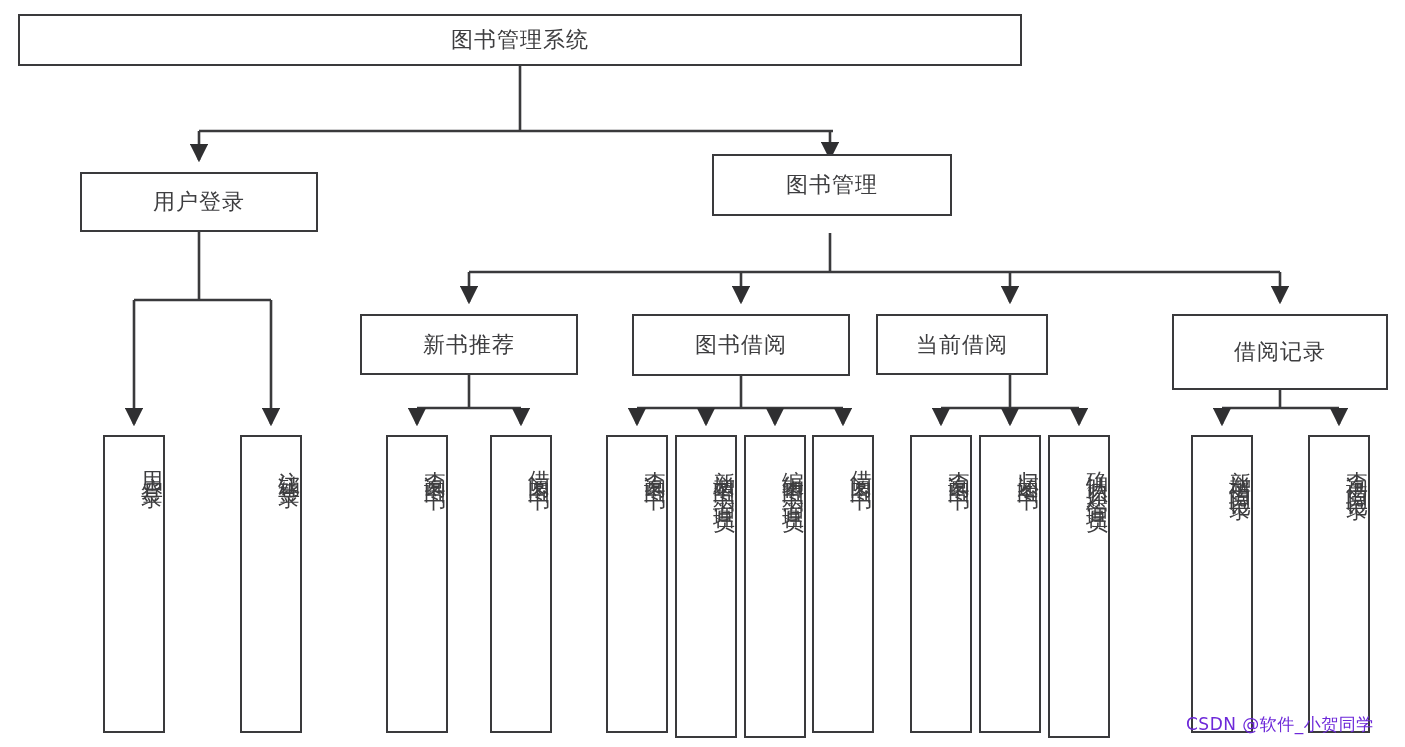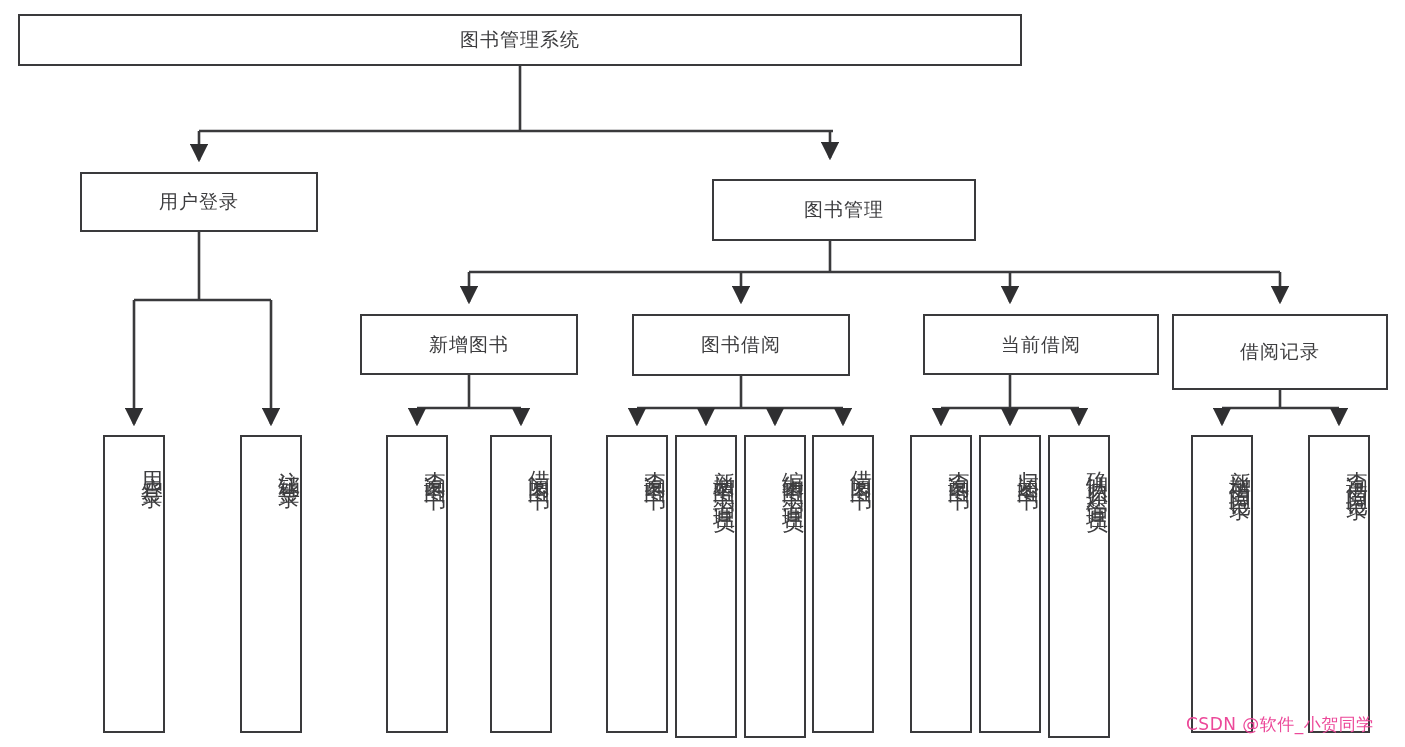--- a/index.html
+++ b/index.html
@@ -9,38 +9,38 @@
   .node{
     position:absolute;
     box-sizing:border-box;
     border:2px solid #3a3a3c;
     background:#ffffff;
     display:flex;
     align-items:center;
     justify-content:center;
     color:#3d3d3f;
   }
-  .node.h{font-size:19px;letter-spacing:1px;}
+  .node.h{font-size:22px;letter-spacing:1px;}
   .node.v{
     writing-mode:vertical-rl;
     text-orientation:upright;
     align-items:flex-start;
     justify-content:flex-start;
     padding-top:16px;
     font-size:22px;
     letter-spacing:6px;
     line-height:1;
   }
   .node.v span{display:block;writing-mode:vertical-rl;text-orientation:upright;}
   #watermark{
     position:absolute;
     left:1186px;
     top:713px;
     font-size:17px;
-    color:#ec4899;
+    color:#6d28d9;
     white-space:nowrap;
     letter-spacing:0.5px;
   }
 </style>
 </head>
 <body>
 
 <div id="stage">
 
   <svg id="wires" viewBox="0 0 1405 747" xmlns="http://www.w3.org/2000/svg">
@@ -93,31 +93,31 @@
     </g>
   </svg>
 
   <div class="node h" style="left:18px;top:14px;width:1004px;height:52px;">
     <span>图书管理系统</span>
   </div>
 
   <div class="node h" style="left:80px;top:172px;width:238px;height:60px;">
     <span>用户登录</span>
   </div>
-  <div class="node h" style="left:712px;top:179px;width:264px;height:62px;">
+  <div class="node h" style="left:712px;top:154px;width:240px;height:62px;">
     <span>图书管理</span>
   </div>
 
   <div class="node h" style="left:360px;top:314px;width:218px;height:61px;">
-    <span>新增图书</span>
+    <span>新书推荐</span>
   </div>
   <div class="node h" style="left:632px;top:314px;width:218px;height:62px;">
     <span>图书借阅</span>
   </div>
-  <div class="node h" style="left:923px;top:314px;width:236px;height:61px;">
+  <div class="node h" style="left:876px;top:314px;width:172px;height:61px;">
     <span>当前借阅</span>
   </div>
   <div class="node h" style="left:1172px;top:314px;width:216px;height:76px;">
     <span>借阅记录</span>
   </div>
 
   <div class="node v" style="left:103px;top:435px;width:62px;height:298px;">
     <span>用户登录</span>
   </div>
   <div class="node v" style="left:240px;top:435px;width:62px;height:298px;">

